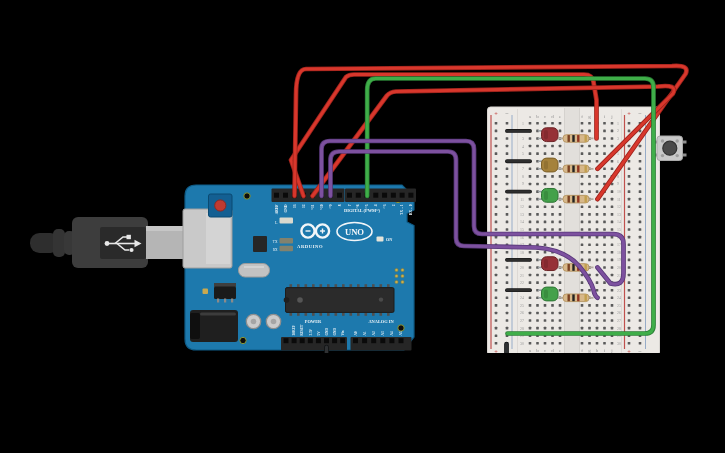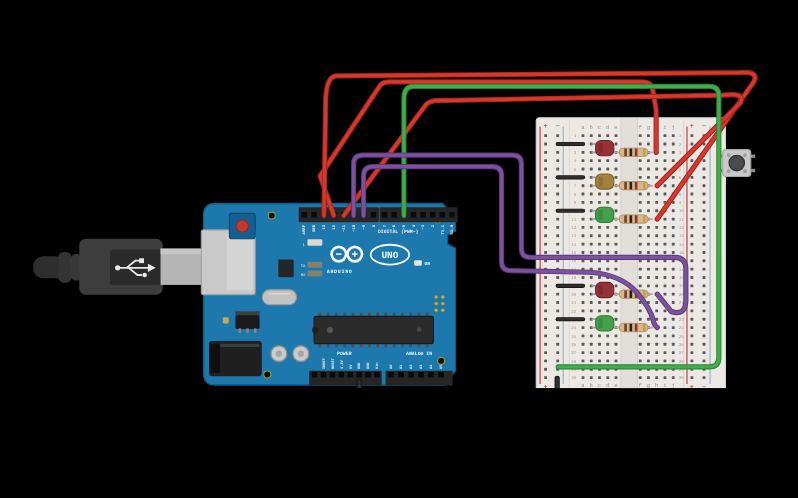--- a/index.html
+++ b/index.html
@@ -1,17 +1,17 @@
 <!DOCTYPE html>
 <html><head>
 <meta charset="utf-8">
 <style>
   html,body{margin:0;padding:0;background:#000;}
   .stage{position:relative;width:725px;height:353px;background:#000;overflow:hidden;
-         font-family:Liberation Mono, monospace;}
+         font-family:Liberation Serif, serif;}
   svg{position:absolute;left:0;top:0;}
   text{user-select:none;}
 </style>
 </head>
 <body>
 
 <div class="stage">
 <svg width="725" height="453" viewBox="0 0 725 453">
 
   <g>

